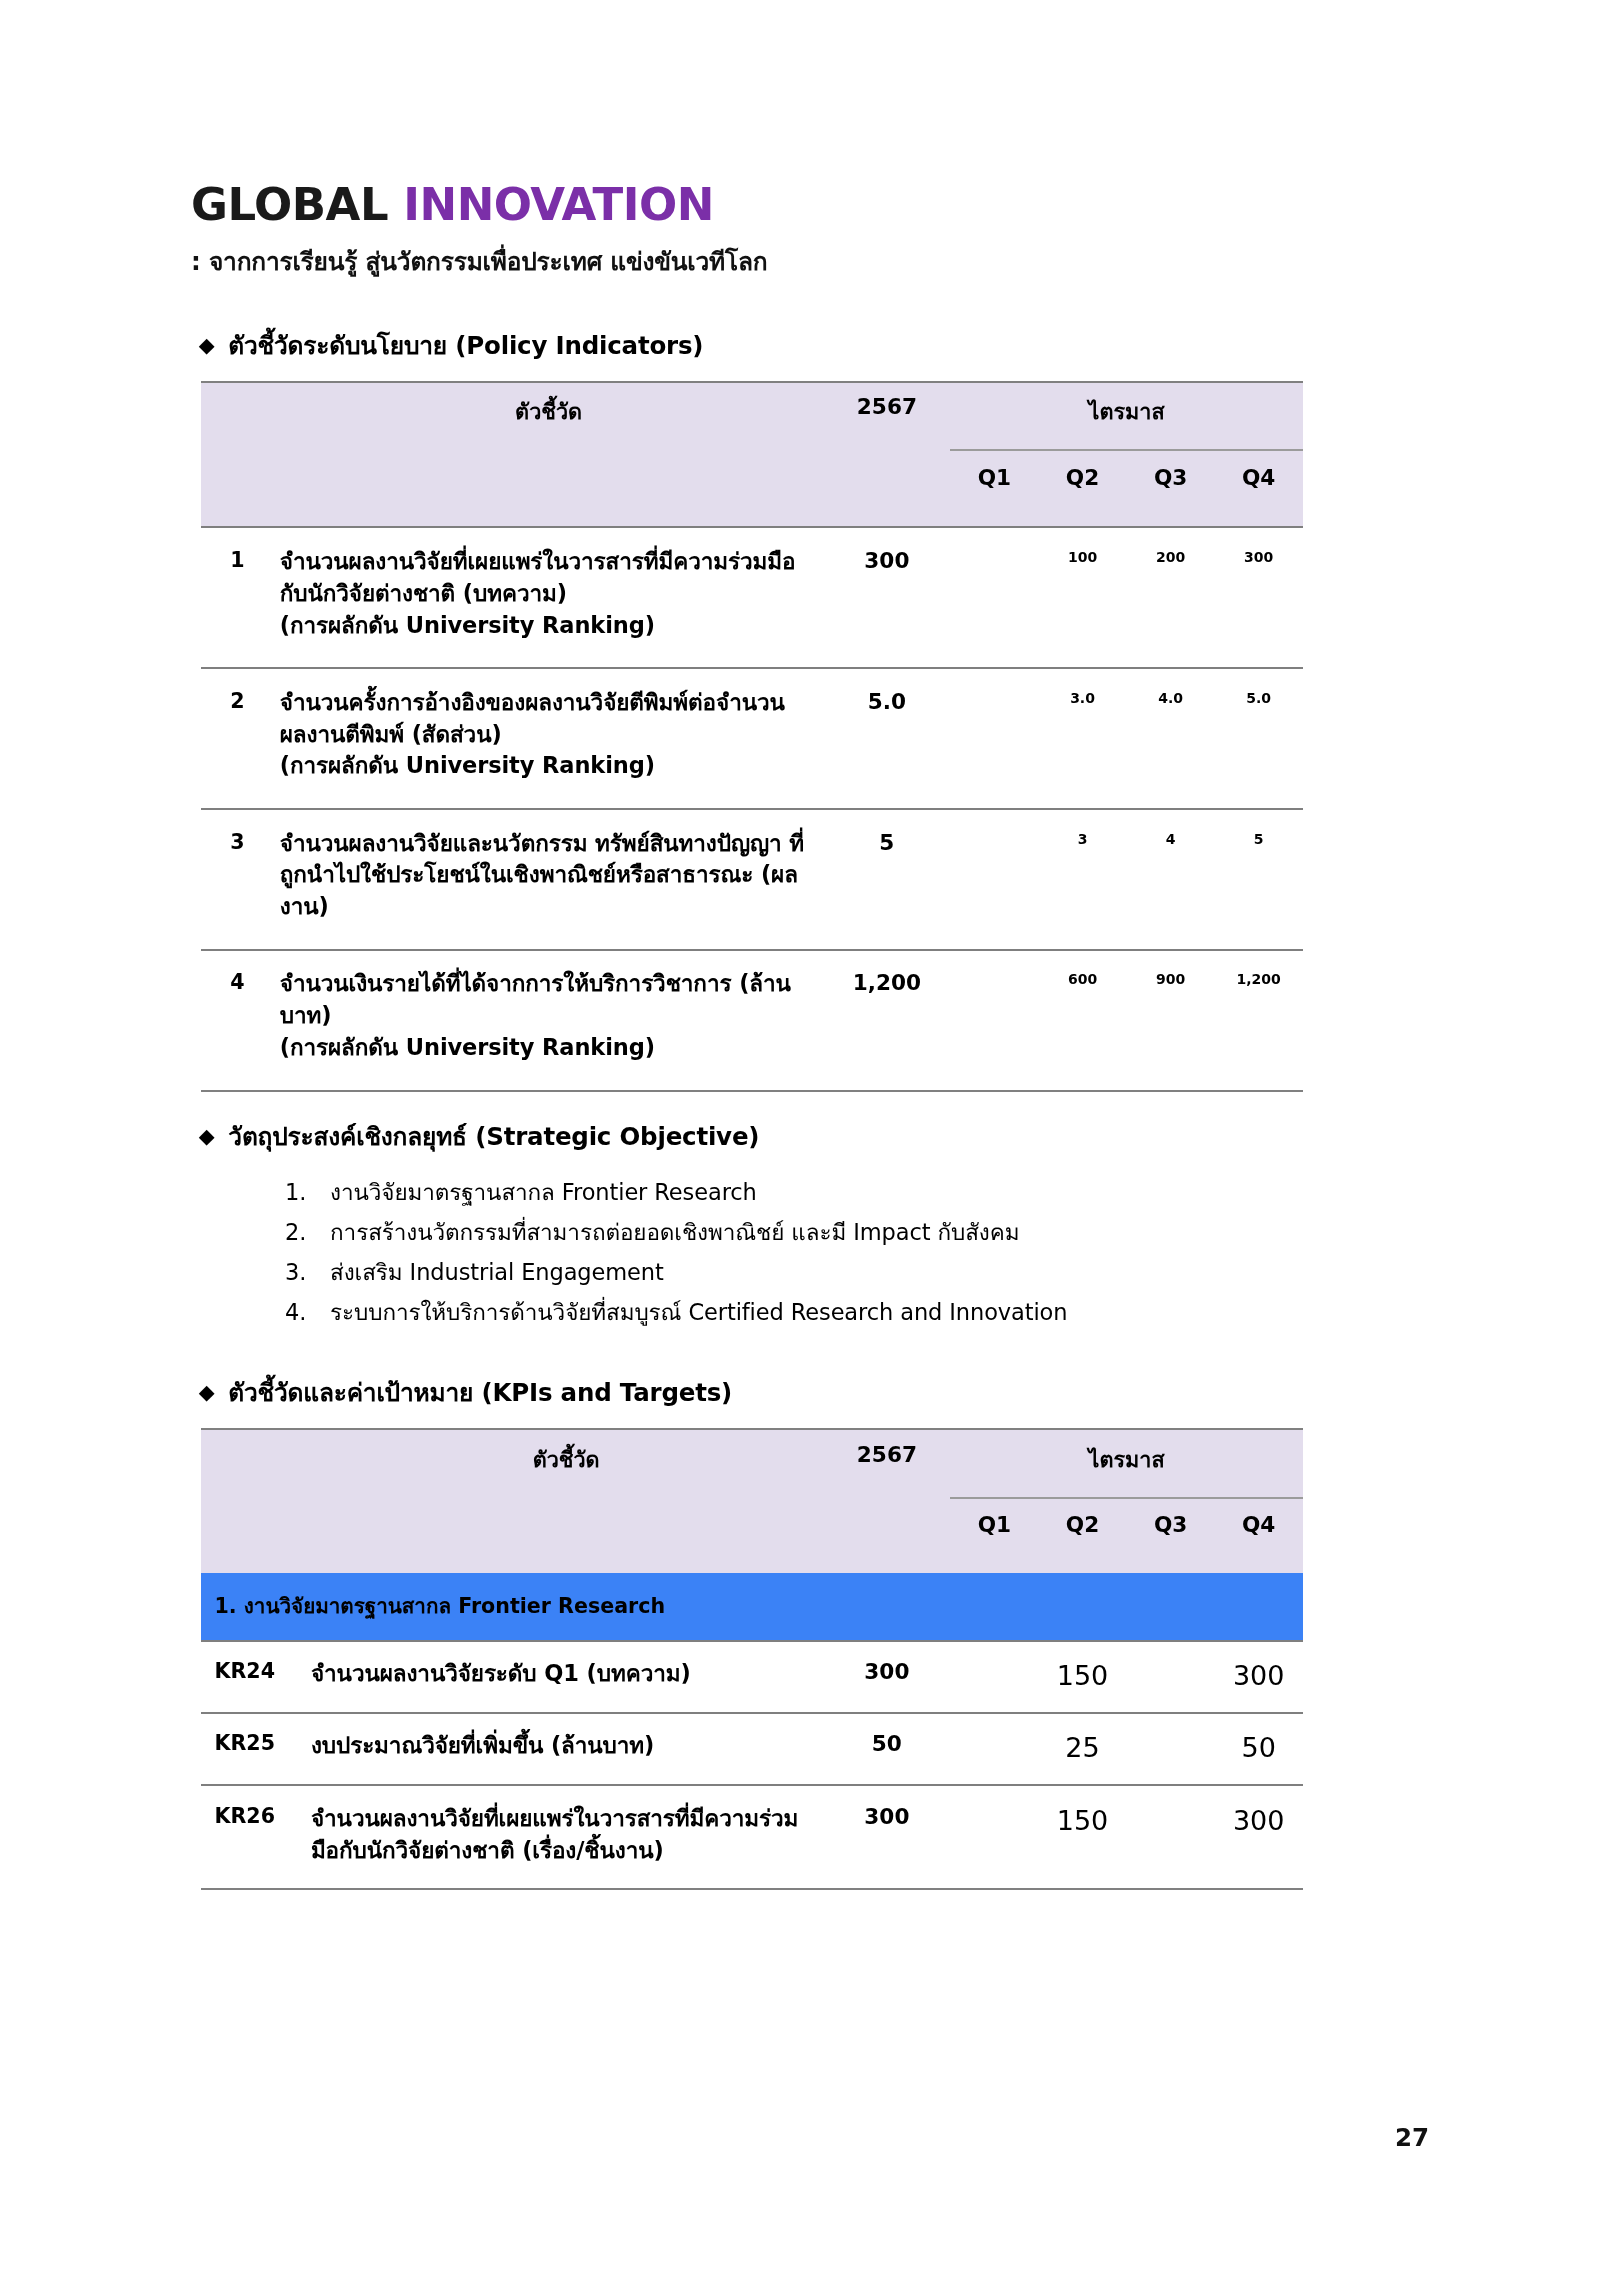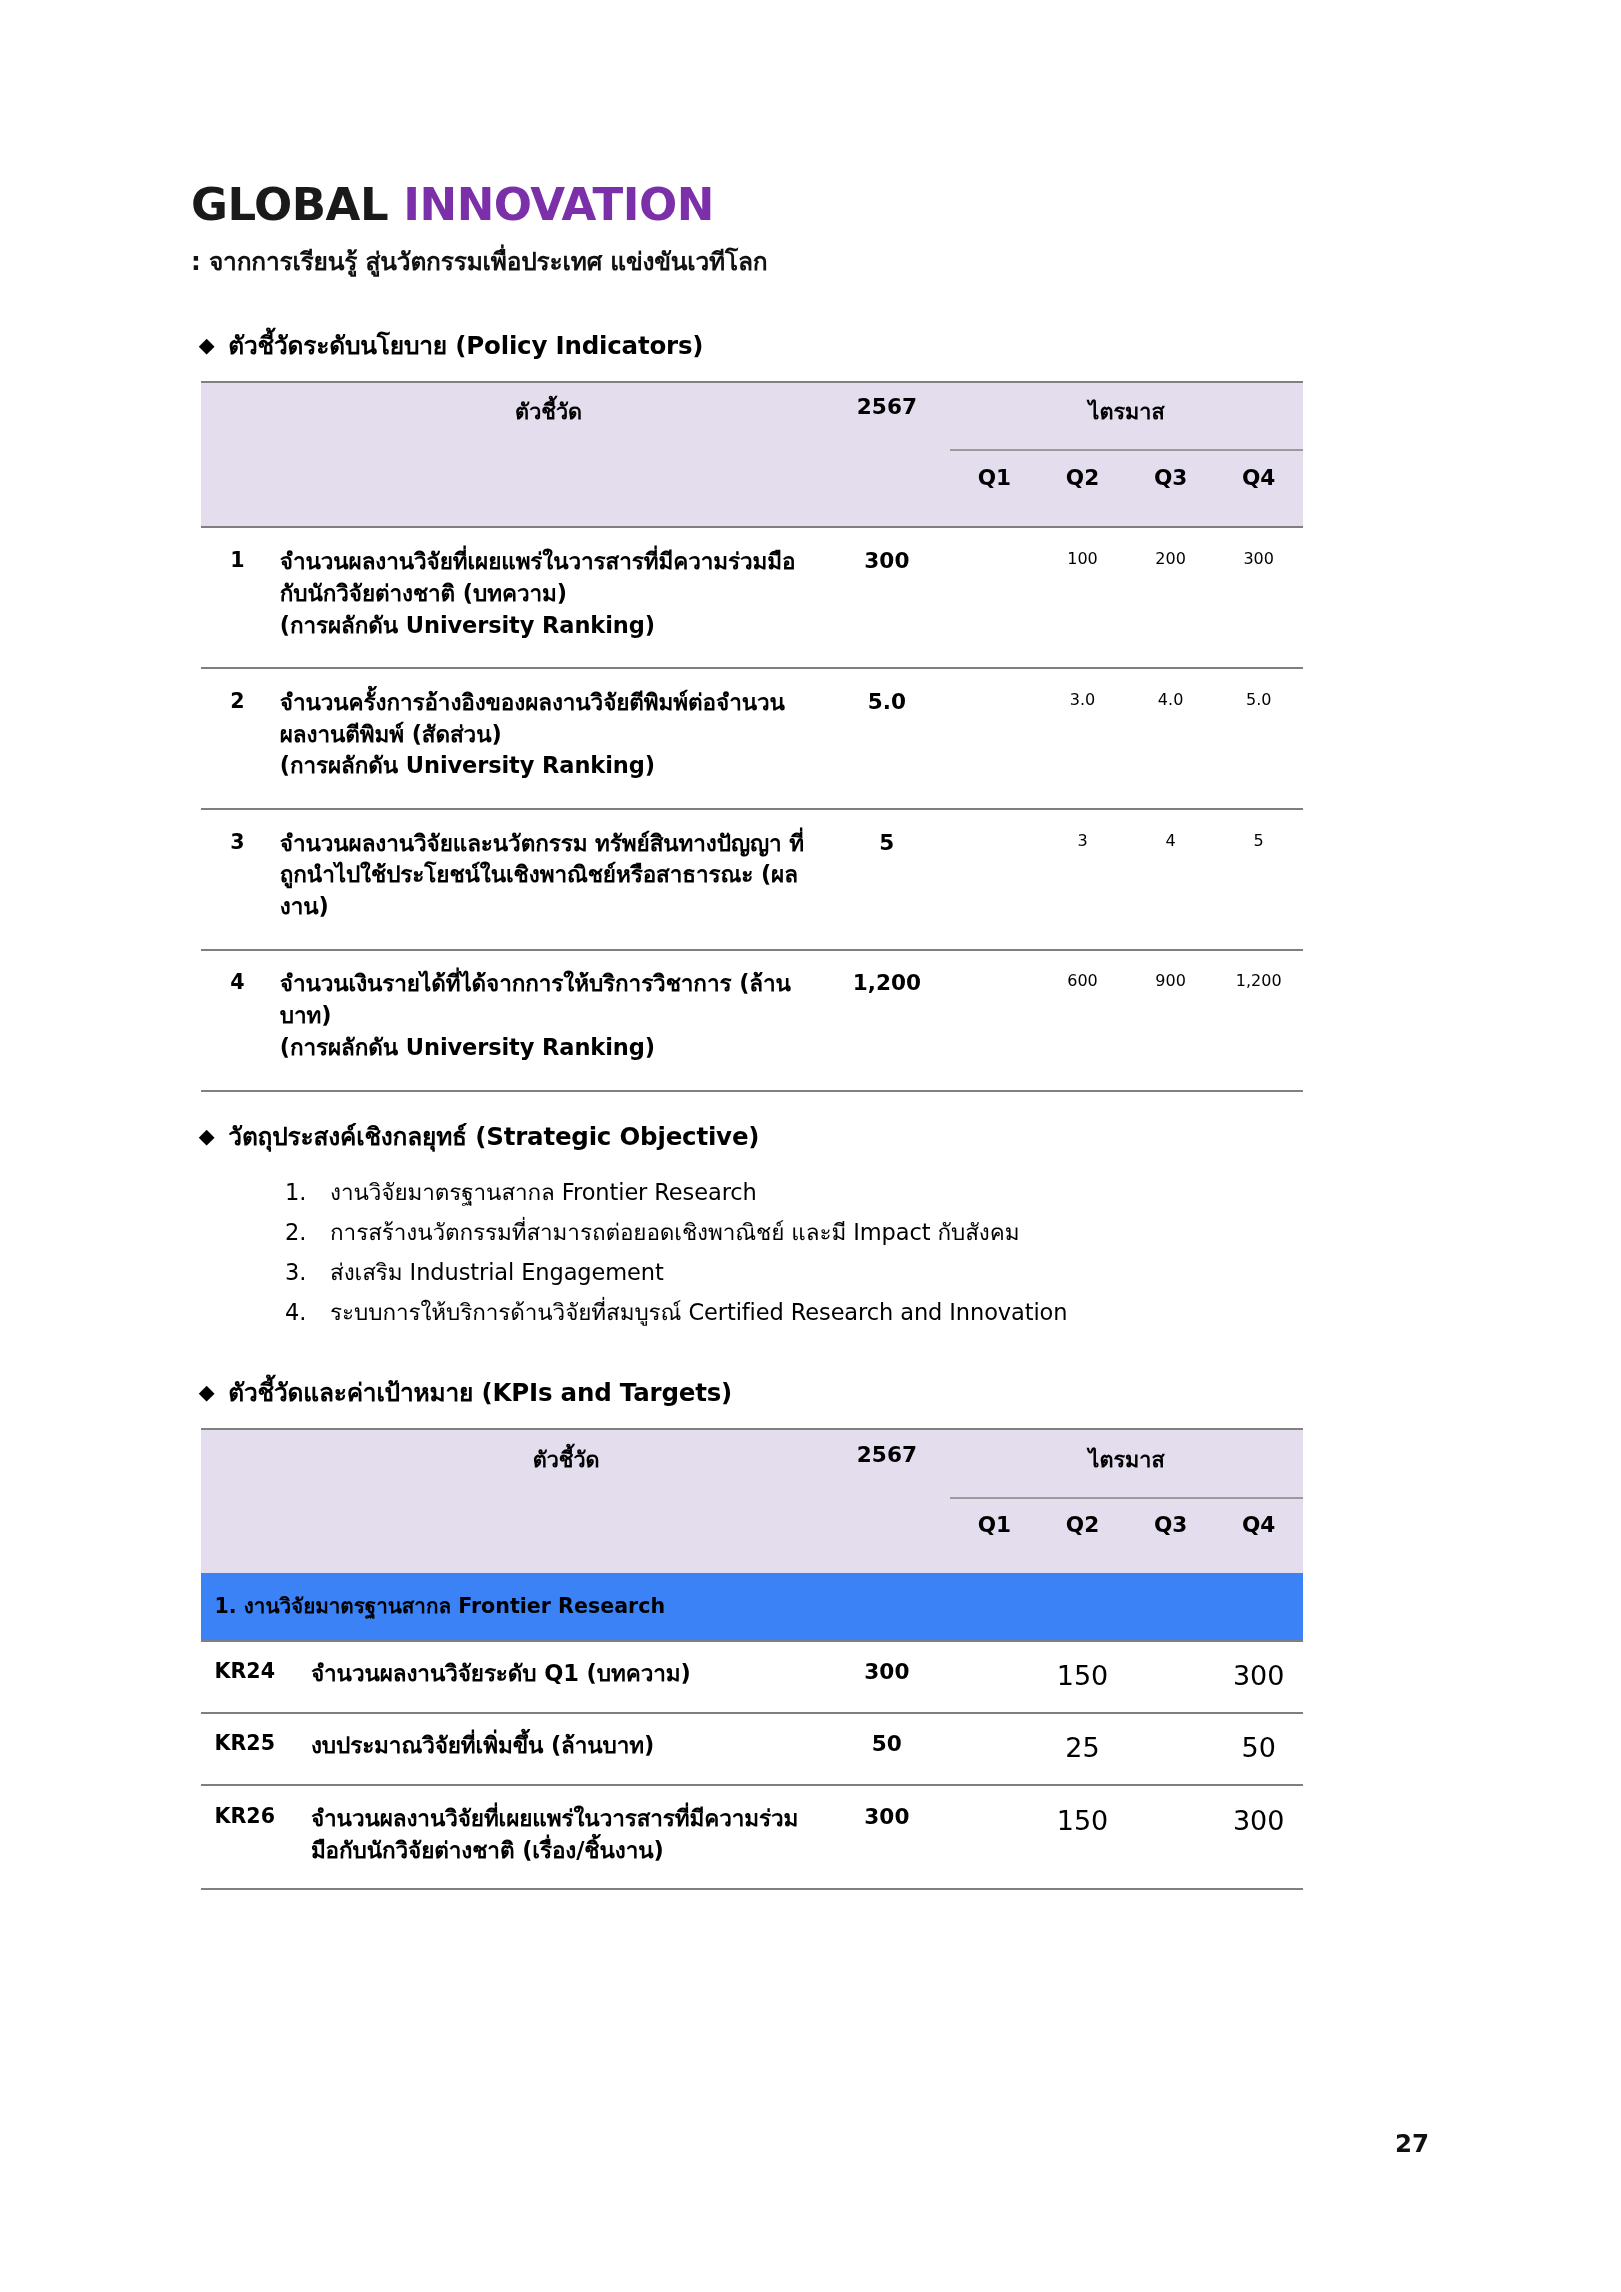--- a/index.html
+++ b/index.html
@@ -112,22 +112,22 @@
     padding: 17.6px 13.7px 25.5px 5.9px !important;
     letter-spacing: -0.1px;
   }
   .val-year {
     font-size: 21.6px;
     font-weight: 700;
     text-align: center;
     padding-top: 19.6px !important;
   }
   .val-q {
-    font-size: 16px;
-    font-weight: 400;
+    font-size: 14px;
+    font-weight: 700;
     text-align: center;
     padding-top: 20.6px !important;
   }
 
   .group-row td {
     background: #3b82f6;
     font-size: 20.6px;
     font-weight: 700;
     padding: 15.7px 0 17.6px 13.7px !important;
     text-align: left;
@@ -187,21 +187,21 @@
     flex: none;
     text-align: left;
   }
 
   .spacer-1 { height: 41px; }
 
   
   .page-number {
     position: absolute;
     right: 192px;
-    bottom: 135px;
+    bottom: 141px;
     font-size: 24.5px;
     font-weight: 700;
     color: #111;
     text-align: center;
   }
 </style>
 </head>
 <body>
 
 <div class="page">

